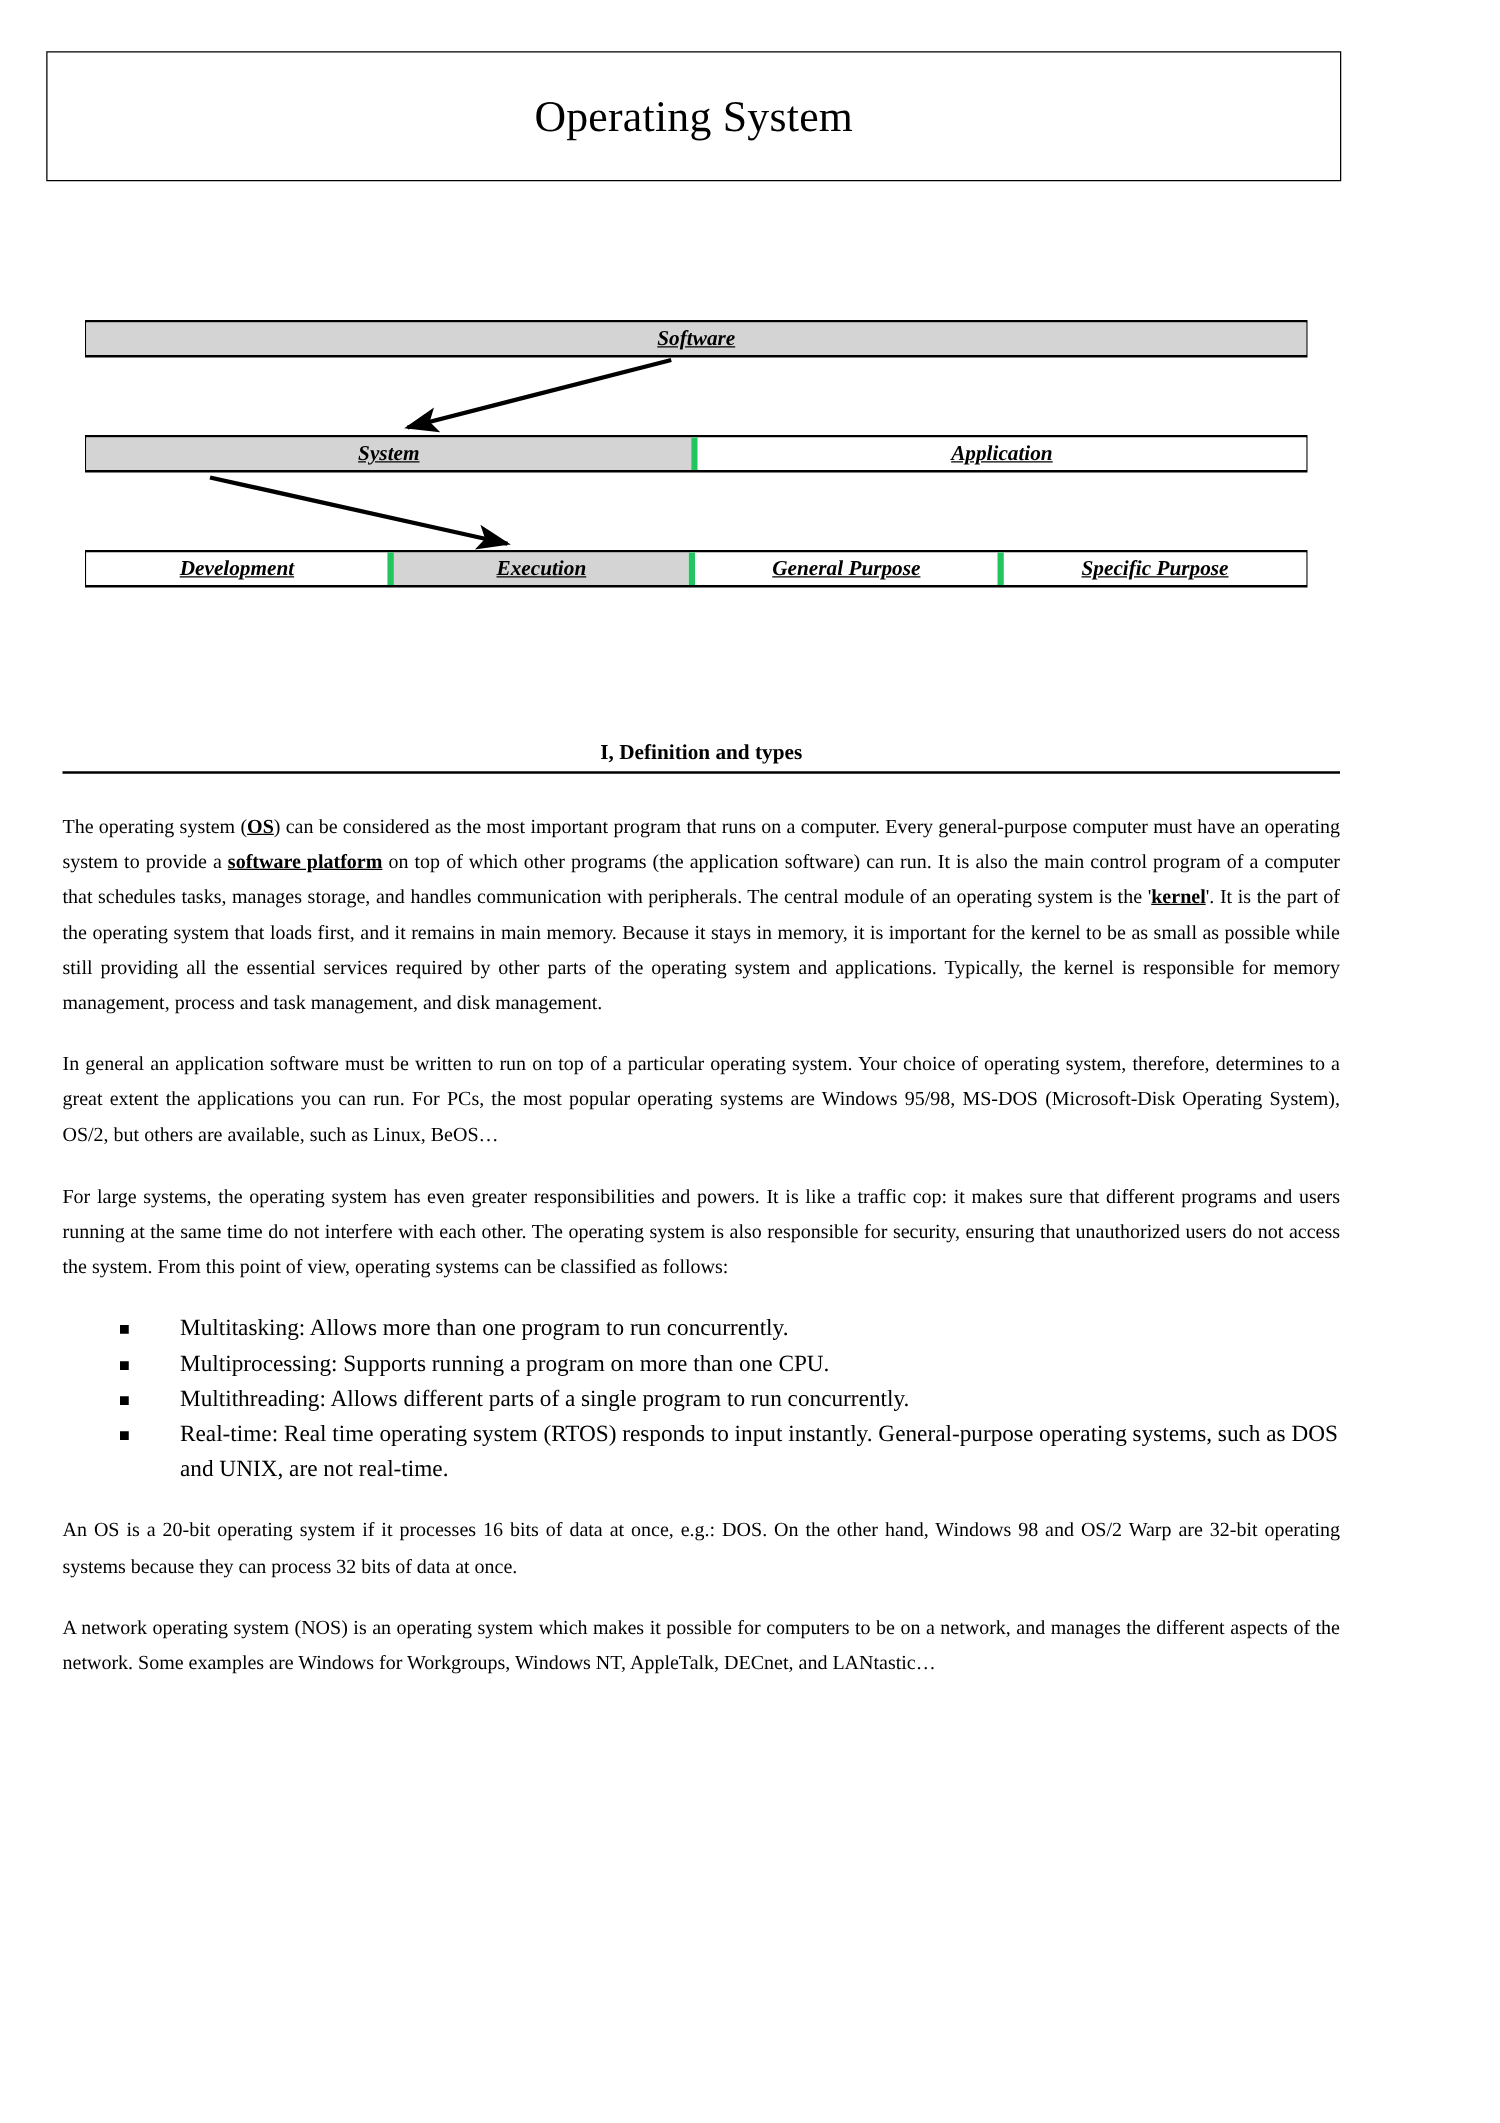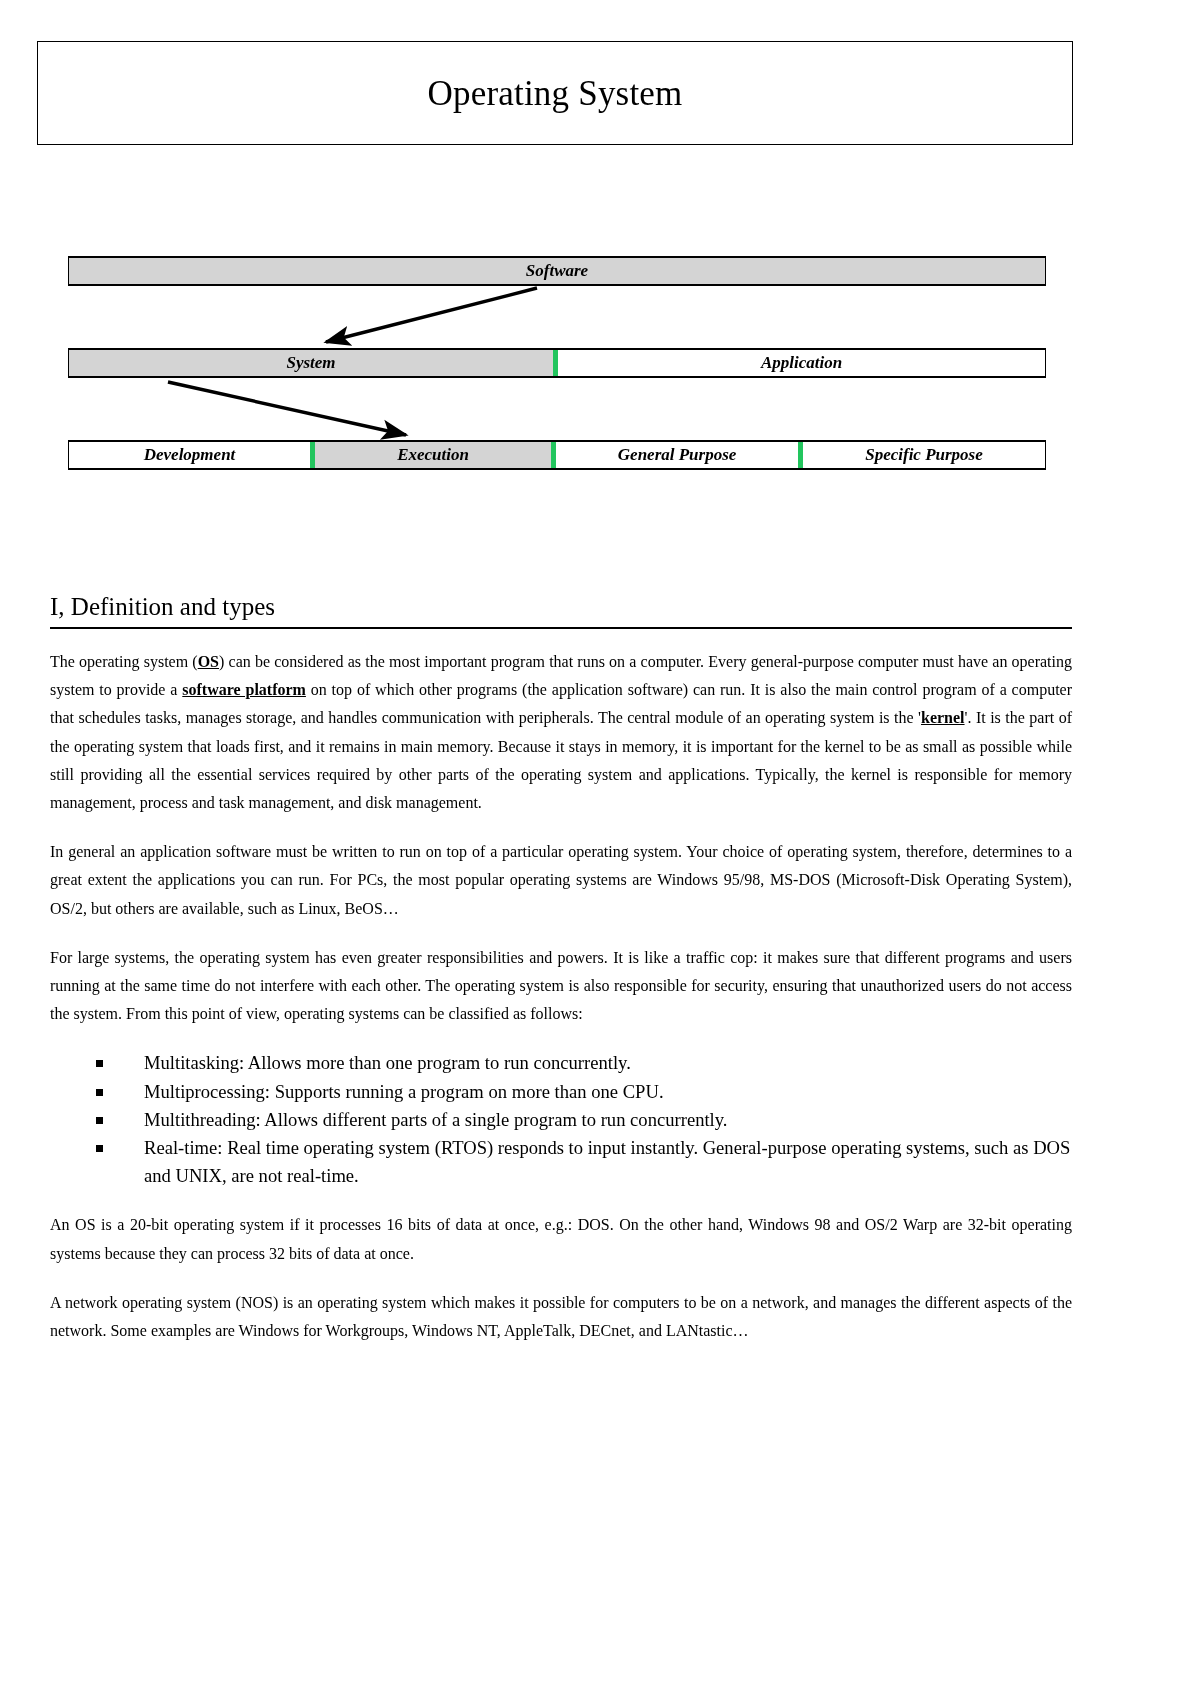--- a/index.html
+++ b/index.html
@@ -70,20 +70,21 @@
     display: flex;
     align-items: center;
     justify-content: center;
     font-style: italic;
     font-weight: bold;
     font-size: 17px;
     box-sizing: border-box;
     background: #ffffff;
     overflow: hidden;
     white-space: nowrap;
+    text-decoration: underline;
   }
   .cell + .cell { border-left: 5px solid #22c55e; }
   .cell.shaded { background: #d4d4d4; }
 
   .c-software { width: 100%; }
   .c-system      { width: 49.6%; }
   .c-application { width: 50.4%; }
   .c-dev   { width: 24.7%; }
   .c-exec  { width: 24.7%; }
   .c-genp  { width: 25.3%; }
@@ -98,25 +99,26 @@
   }
 
   
   .section-heading {
     position: absolute;
     left: 50px;
     top: 592px;
     width: 1022px;
   }
   .section-heading .h-text {
-    font-size: 25px;
-    font-weight: normal;
+    font-size: 17px;
+    font-weight: bold;
     line-height: 1.2;
     display: block;
     padding-bottom: 2px;
+    text-align: center;
   }
   .heading-rule {
     border: none;
     border-top: 2px solid #000000;
     margin: 3px 0 0 0;
     width: 100%;
   }
 
   
   .body-wrap {

